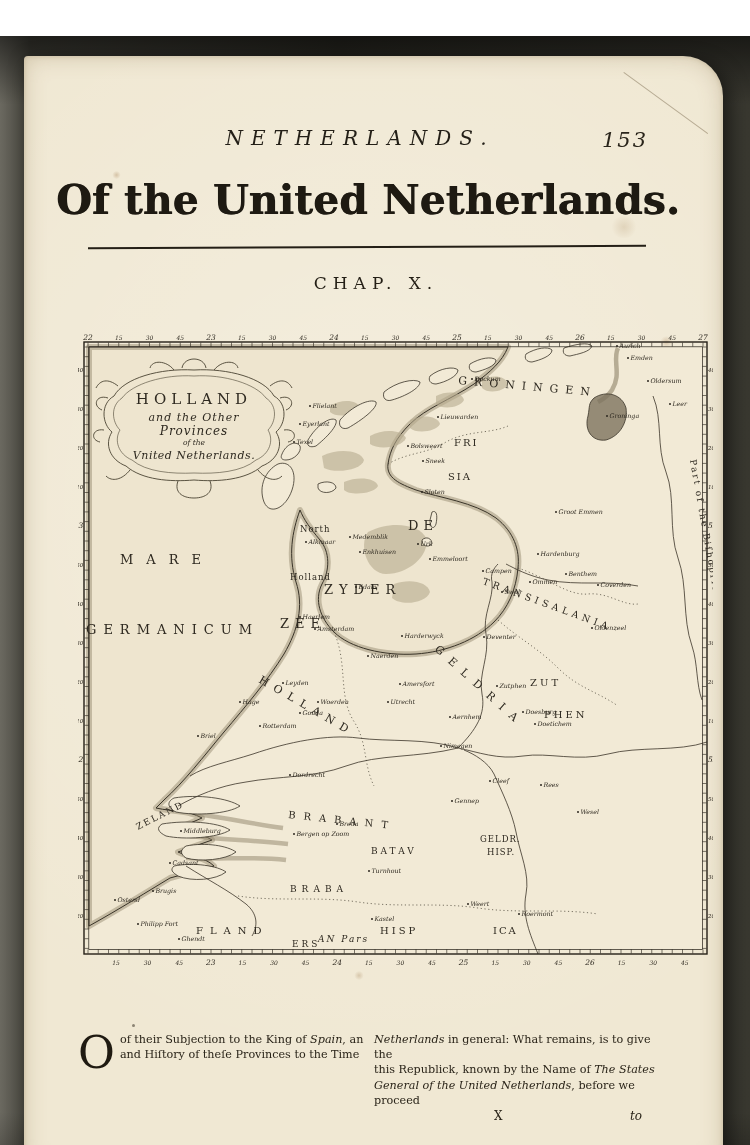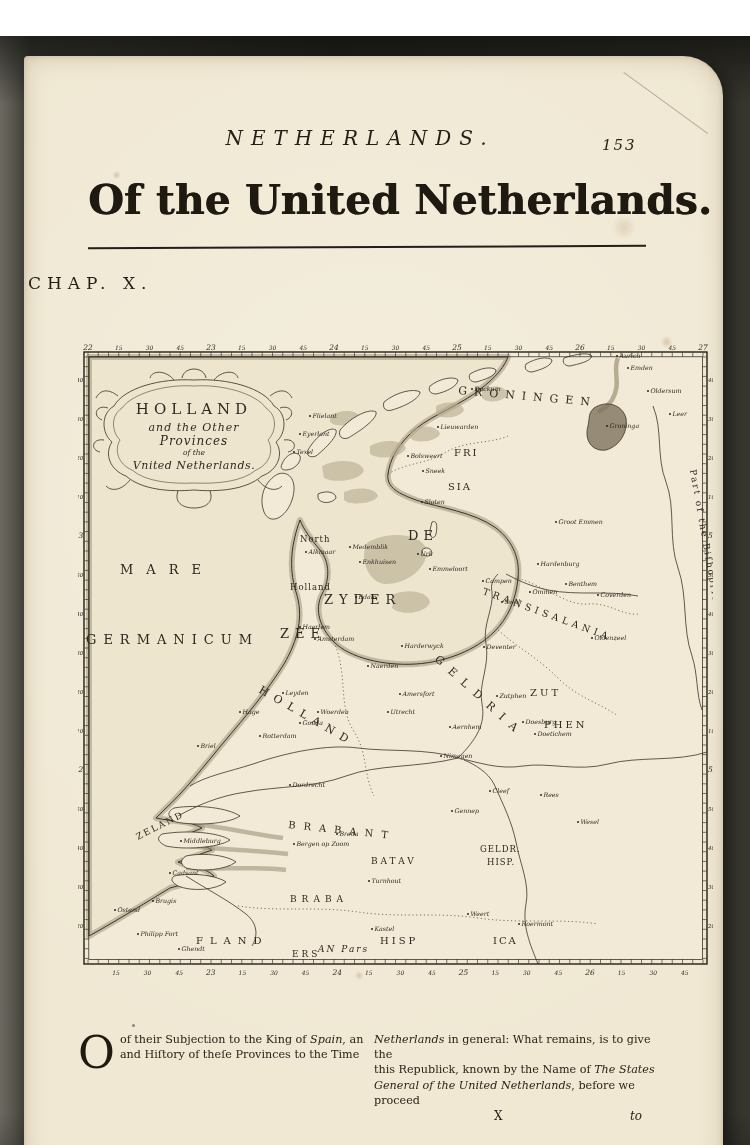--- a/index.html
+++ b/index.html
@@ -13,28 +13,28 @@
       radial-gradient(130% 90% at 50% 40%, rgba(255,255,255,.25) 0, rgba(255,255,255,0) 60%),
       #f0e8d3;
     border-radius:4px 40px 10px 12px;
     box-shadow: inset 0 0 22px rgba(125,102,60,.28), inset 0 0 4px rgba(125,102,60,.25), 6px 8px 20px rgba(0,0,0,.55);
     z-index:1;}
   .spot{position:absolute;border-radius:50%;pointer-events:none;}
   #crease{position:absolute;left:600px;top:16px;width:104px;height:1px;
     background:rgba(95,78,48,.4);transform:rotate(36deg);transform-origin:left top;}
   #running-head{position:absolute;left:0;top:70px;width:672px;text-align:center;
     font-style:italic;font-size:20px;letter-spacing:8px;color:#231f17;}
-  #page-number{position:absolute;left:578px;top:80px;font-size:15px;letter-spacing:2px;color:#2a251b;font-style:italic;}
+  #page-number{position:absolute;left:578px;top:72px;font-size:21px;letter-spacing:2px;color:#2a251b;font-style:italic;}
   #main-title{position:absolute;left:0;top:120px;width:688px;text-align:center;
     font-weight:bold;font-size:41px;color:#1e1a12;letter-spacing:0px;
-    text-shadow:0.6px 0 0 #1e1a12;padding-left:32px;}
+    text-shadow:0.6px 0 0 #1e1a12;}
   #divider-rule{position:absolute;left:64px;top:190px;width:558px;height:2px;background:#241f16;transform:rotate(-0.25deg);}
-  #chapter-heading{position:absolute;left:4px;top:217px;width:672px;
+  #chapter-heading{position:absolute;left:16px;top:217px;width:672px;text-align:center;
     font-size:17px;letter-spacing:6px;color:#241f16;}
-  #map-wrap{position:absolute;left:54px;top:288px;width:635px;height:632px;text-align:center;}
+  #map-wrap{position:absolute;left:54px;top:278px;width:635px;height:632px;text-align:center;}
   #map-svg text{font-family:"DejaVu Serif",serif;fill:#2e2920;}
   #body-text{position:absolute;left:0;top:976px;width:699px;color:#2a2419;}
   .col{position:absolute;font-size:11.2px;line-height:15.2px;}
   #col-left{left:54px;width:290px;}
   #col-right{left:350px;width:288px;}
   .it{font-style:italic;}
   .dropcap{float:left;font-size:45px;line-height:37px;padding:2px 5px 0 0;color:#1f1a11;}
   #sig-row{display:flex;justify-content:space-between;padding:1px 20px 0 120px;font-size:12px;}
   #catchword{font-style:italic;}
 </style>

